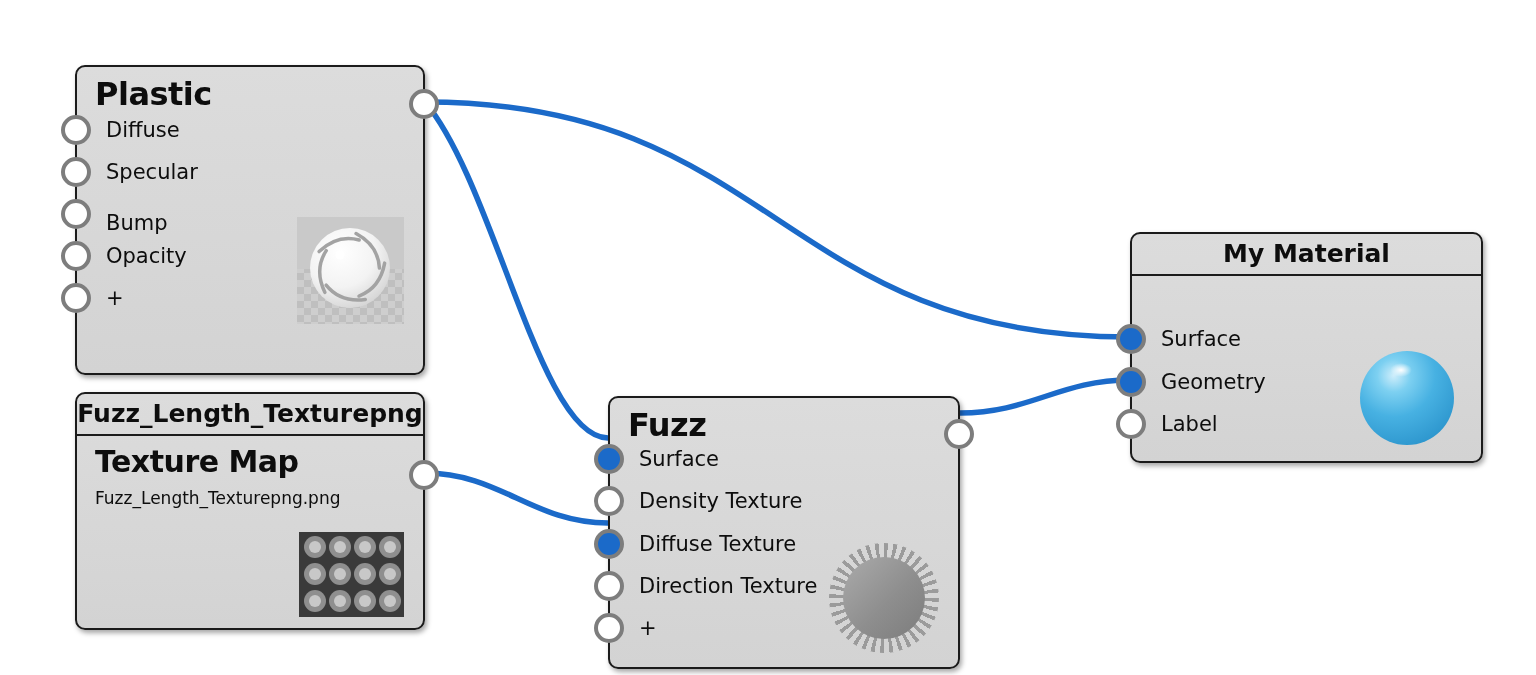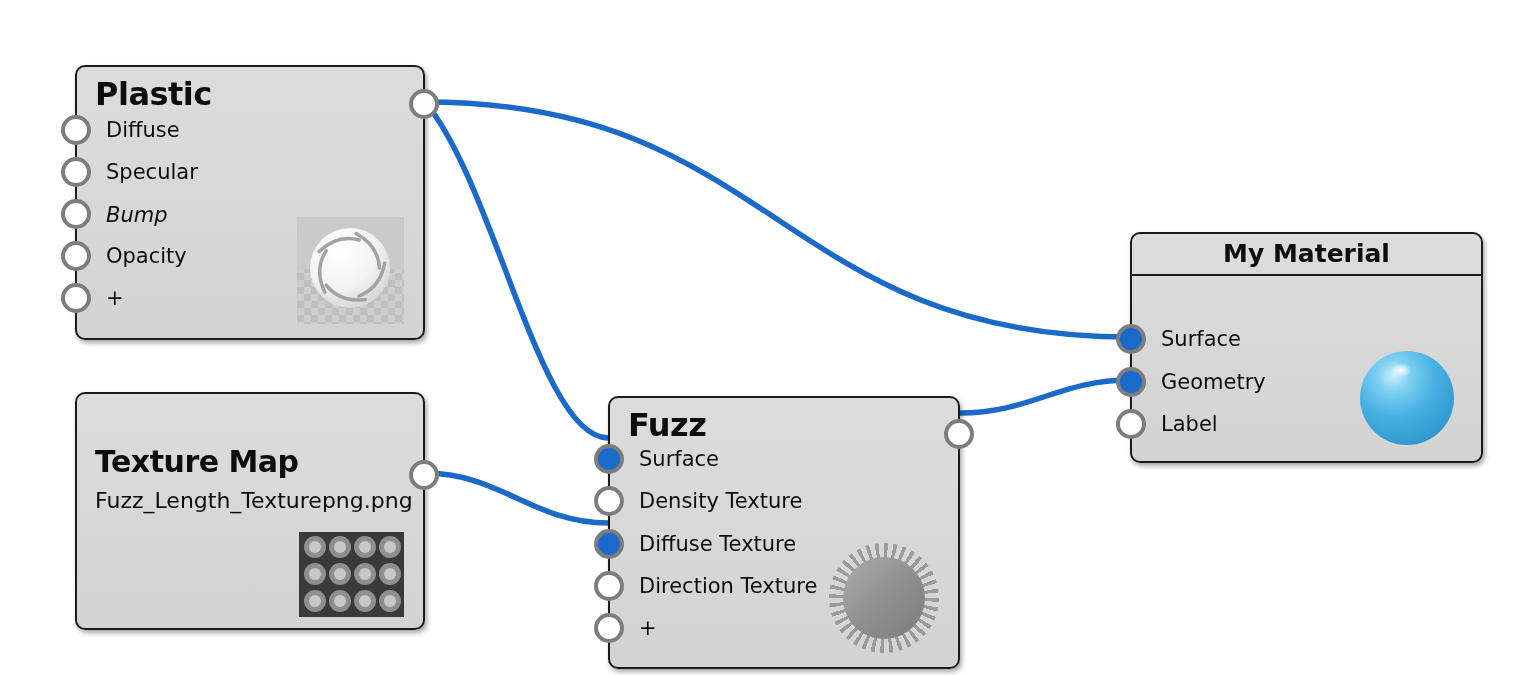--- a/index.html
+++ b/index.html
@@ -16,21 +16,21 @@
     box-shadow:2px 3px 5px rgba(0,0,0,0.35);
     z-index:2;box-sizing:border-box;
   }
   .titlebar{
     position:absolute;left:0;right:0;top:0;height:40px;line-height:40px;
     border-bottom:2.5px solid #1b1b1b;text-align:center;
     font-weight:bold;font-size:25px;border-radius:7px 7px 0 0;
   }
   .ntitle{position:absolute;left:18px;font-size:32px;font-weight:bold;letter-spacing:-0.5px;white-space:nowrap;}
   .plabel{position:absolute;left:29px;transform:translateY(-50%);font-size:21px;white-space:nowrap;}
-  .filename{position:absolute;left:18px;font-size:22px;white-space:nowrap;}
+  .filename{position:absolute;left:18px;font-size:17px;white-space:nowrap;}
 
   .port{
     position:absolute;left:-16px;width:22px;height:22px;border-radius:50%;
     border:4.5px solid #7d7d7d;background:#ffffff;box-sizing:content-box;z-index:3;
   }
   .port.out{left:auto;right:-16px;}
   .port.on{background:#1b6ac9;}
 
   .thumb{position:absolute;}
   .fuzz-thumb{
@@ -56,33 +56,33 @@
 
 <div id="canvas">
 
   <svg id="wire-layer" viewBox="0 0 1536 675">
     <path class="wire" d="M425,102 C775,102 780,337 1130,337"></path>
     <path class="wire" d="M425,102 C495,185 540,438 608,438"></path>
     <path class="wire" d="M425,473 C500,473 533,523 608,523"></path>
     <path class="wire" d="M960,413 C1030,413 1060,380 1130,380"></path>
   </svg>
 
-  <div class="node" style="left:75px;top:65px;width:350px;height:275px;">
+  <div class="node" style="left:75px;top:65px;width:350px;height:310px;">
     <div class="ntitle" style="top:8px;">Plastic</div>
 
     <span class="port" style="top:48px;"></span>
     <span class="port" style="top:90px;"></span>
     <span class="port" style="top:132px;"></span>
     <span class="port" style="top:174px;"></span>
     <span class="port" style="top:216px;"></span>
     <span class="port out" style="top:22px;"></span>
 
     <span class="plabel" style="top:63px;">Diffuse</span>
     <span class="plabel" style="top:105px;">Specular</span>
-    <span class="plabel" style="top:148px;font-style:italic;">Bump</span>
+    <span class="plabel" style="top:156px;">Bump</span>
     <span class="plabel" style="top:189px;">Opacity</span>
     <span class="plabel" style="top:231px;">+</span>
 
     <svg class="thumb" style="left:220px;top:150px;" width="107" height="107" viewBox="0 0 107 107">
       <defs>
         <radialGradient id="psph" cx="0.38" cy="0.3" r="0.8">
           <stop offset="0" stop-color="#ffffff"></stop>
           <stop offset="0.55" stop-color="#f3f3f3"></stop>
           <stop offset="1" stop-color="#cfcfcf"></stop>
         </radialGradient>
@@ -100,20 +100,21 @@
         <path d="M53 16 q 24 8 29 30" transform="rotate(82 53 51)"></path>
         <path d="M53 16 q 24 8 29 30" transform="rotate(154 53 51)"></path>
         <path d="M53 16 q 24 8 29 30" transform="rotate(226 53 51)"></path>
         <path d="M53 16 q 24 8 29 30" transform="rotate(298 53 51)"></path>
       </g>
       <circle cx="43" cy="38" r="4.5" fill="#ffffff"></circle>
     </svg>
   </div>
 
   <div class="node" style="left:75px;top:392px;width:350px;height:238px;">
+    <div class="titlebar">Fuzz_Length_Texturepng</div>
     <div class="ntitle" style="top:50px;font-size:30px;">Texture Map</div>
     <div class="filename" style="top:94px;">Fuzz_Length_Texturepng.png</div>
 
     <span class="port out" style="top:66px;"></span>
 
     <svg class="thumb" style="left:222px;top:138px;" width="105" height="85" viewBox="0 0 105 85">
       <rect width="105" height="85" fill="#3a3a3a"></rect>
       <g>
         <circle cx="16" cy="15" r="11" fill="#8f8f8f"></circle>
           <circle cx="16" cy="15" r="6" fill="#c8c8c8"></circle>

